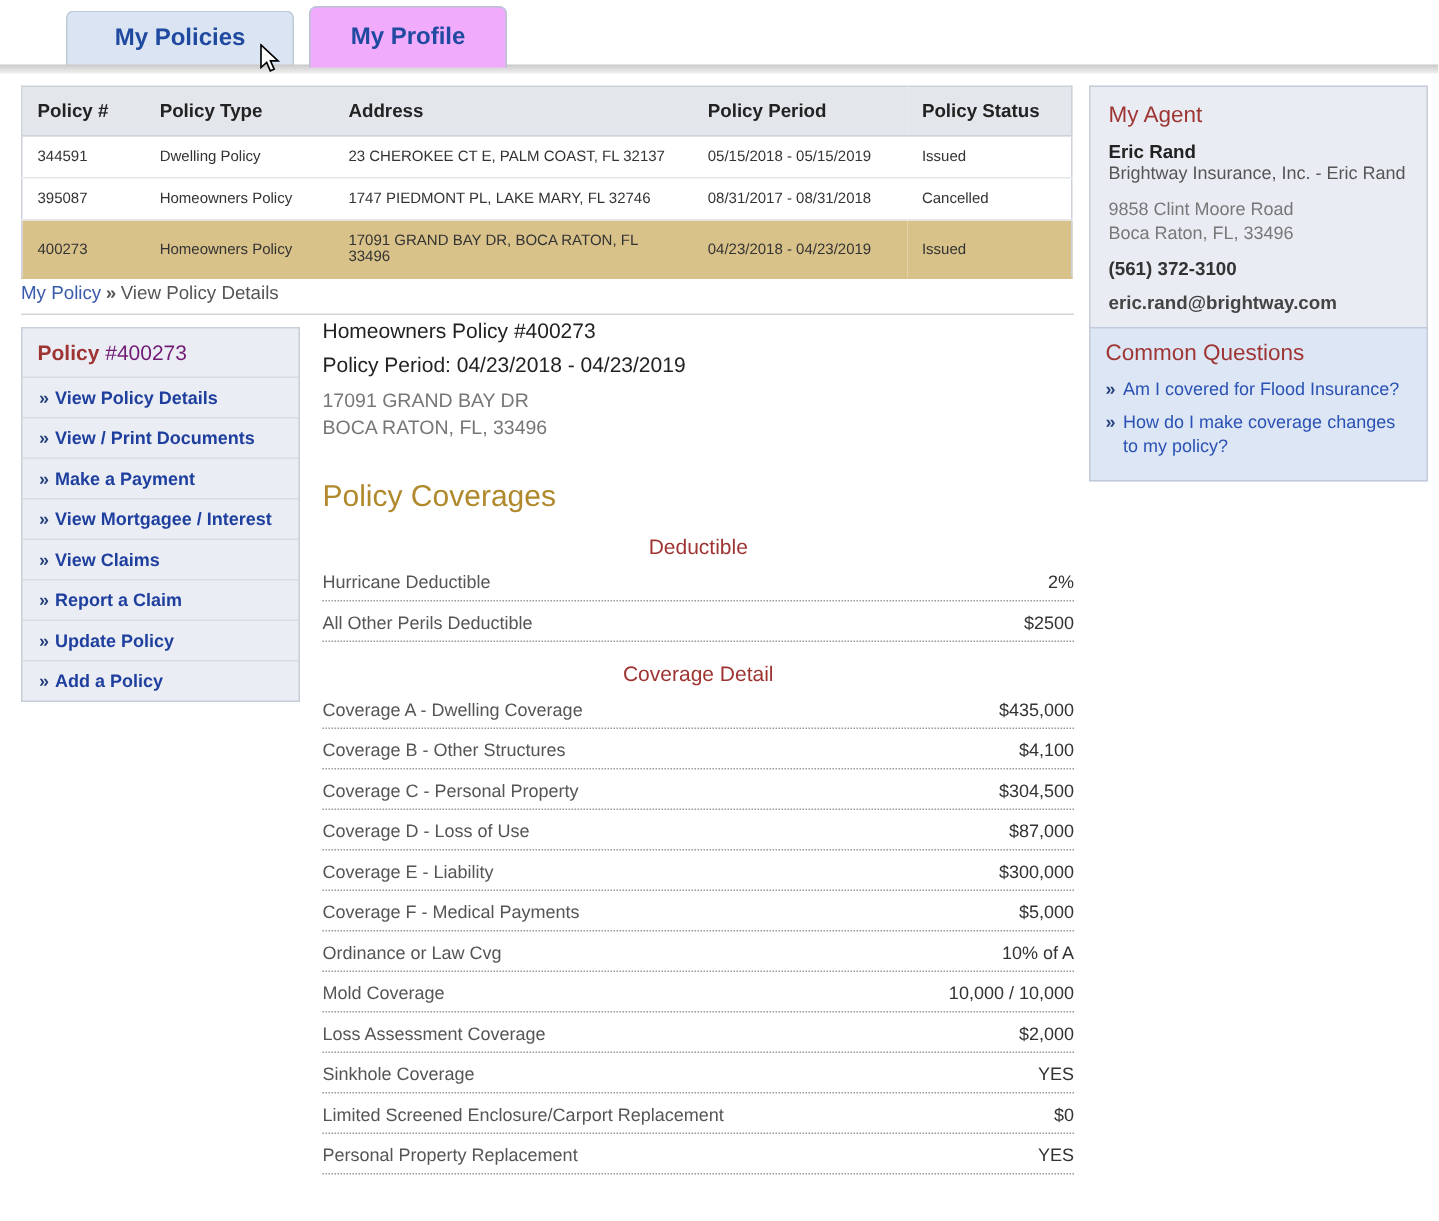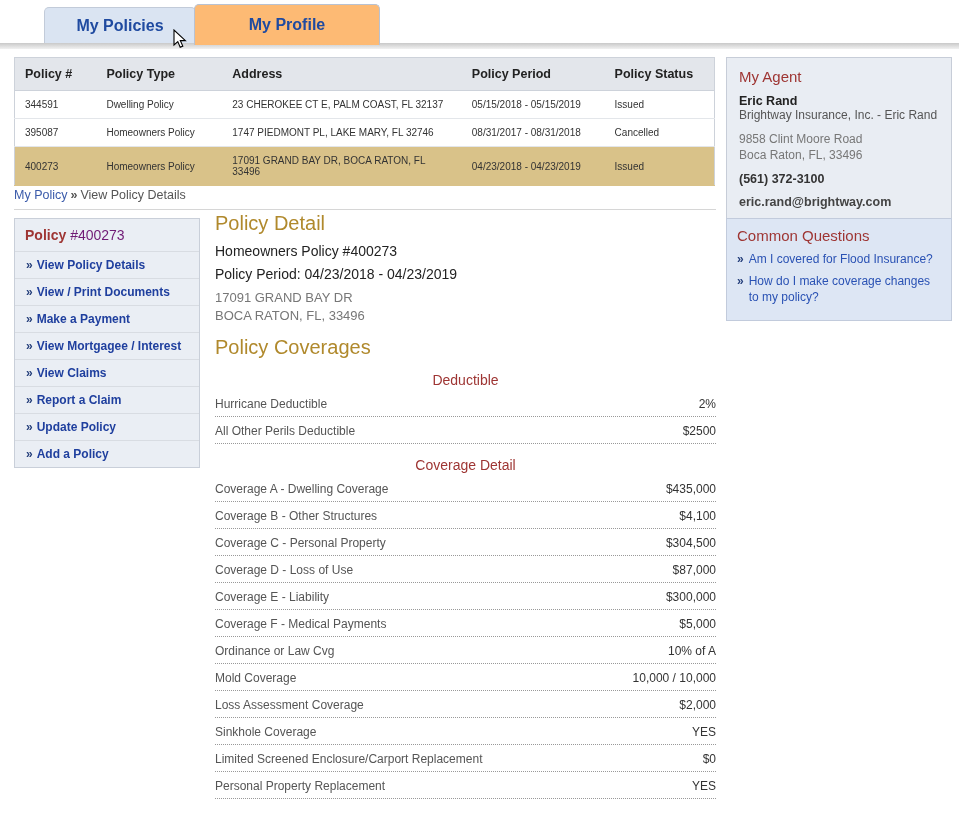--- a/index.html
+++ b/index.html
@@ -4,21 +4,21 @@
 <style>
   * { margin:0; padding:0; box-sizing:border-box; }
   html,body { width:959px; height:814px; background:#fff; font-family:"Liberation Sans", sans-serif; overflow:hidden; }
   .page { position:relative; width:959px; height:814px; }
 
   
   .tab { position:absolute; display:flex; align-items:center; justify-content:center;
          font-weight:bold; font-size:16px; color:#1F4AA0; border:1px solid #c2cbd9;
          border-bottom:none; border-radius:5px 5px 0 0; cursor:pointer;margin-left:30px; }
   .tab-policies { left:14px; top:7px; width:152px; height:37px; background:#dae4f2; z-index:1; }
-  .tab-profile  { left:164px; top:4px; width:186px; height:41px; background:#fdba74; z-index:3; border-color:#b8c2d2; }
+  .tab-profile  { left:176px; top:4px; width:132px; height:41px; background:#f0abfc; z-index:3; border-color:#b8c2d2; }
   .tab-divider { position:absolute; top:43px; left:0; width:959px; height:6px;
                  background:linear-gradient(#c9c9c9,#f1f1f1); z-index:2; }
   .cursor { position:absolute; left:172px; top:29px; z-index:4; }
 
   
   .policy-table { position:absolute; left:14px; top:57px; width:701px; border-collapse:collapse;
                   border:1px solid #cdd2da; background:#fff; }
   .policy-table th { background:#e3e6eb; text-align:left; font-weight:bold; padding:9px 10px;
                      font-size:12.5px; color:#222; border-bottom:1px solid #cdd2da; }
   .policy-table td { padding:8px 10px; font-size:10px; color:#333; border-bottom:1px solid #e3e6ea; }
@@ -49,21 +49,21 @@
   .sidebar-num { color:#701a75; }
   .sidebar-item { padding:6px 10px 6px 11px; border-top:1px solid #d8dce2; font-size:12px;
                   font-weight:bold; color:#1F3F9E; cursor:pointer; }
   .chev { color:#26407C; font-weight:bold; margin-right:4px; }
 
   
   .main { position:absolute; left:215px; top:212px; width:501px; }
   .section-heading { font-size:20px; font-weight:normal; color:#B0892C; margin-bottom:8px; }
   .detail-line { font-size:14px; color:#222; margin-bottom:7px; }
   .detail-addr { font-size:13px; color:#777; line-height:1.4; }
-  .coverages-heading { margin-top:11px; }
+  .coverages-heading { margin-top:26px; }
   .sub-heading { font-size:14px; font-weight:normal; color:#9E3533; margin:13px 0 2px;text-align:center; }
   .cov-row { display:flex; justify-content:space-between; align-items:flex-end;
              padding:7px 0 5px; border-bottom:1px dotted #999; font-size:12px; color:#555; }
   .cov-value { color:#333; white-space:nowrap; margin-left:10px; }
 
   
   .questions { position:absolute; left:726px; top:218px; width:226px; background:#dde6f4;
                border:1px solid #c2cbdc; padding:8px 10px 12px; }
   .q-title { color:#9E3533; font-size:15px; margin-bottom:7px; }
   .q-item { font-size:12px; color:#2A52B4; margin:6px 0 2px; display:flex; line-height:1.35; cursor:pointer; }
@@ -139,21 +139,20 @@
     <div class="sidebar-item"><span class="chev">»</span><span>View / Print Documents</span></div>
     <div class="sidebar-item"><span class="chev">»</span><span>Make a Payment</span></div>
     <div class="sidebar-item"><span class="chev">»</span><span>View Mortgagee / Interest</span></div>
     <div class="sidebar-item"><span class="chev">»</span><span>View Claims</span></div>
     <div class="sidebar-item"><span class="chev">»</span><span>Report a Claim</span></div>
     <div class="sidebar-item"><span class="chev">»</span><span>Update Policy</span></div>
     <div class="sidebar-item"><span class="chev">»</span><span>Add a Policy</span></div>
   </div>
 
   <div class="main">
-    <div class="section-heading">Policy Detail</div>
     <div class="detail-line">Homeowners Policy #400273</div>
     <div class="detail-line">Policy Period: 04/23/2018 - 04/23/2019</div>
     <div class="detail-addr">17091 GRAND BAY DR</div>
     <div class="detail-addr">BOCA RATON, FL, 33496</div>
 
     <div class="section-heading coverages-heading">Policy Coverages</div>
 
     <div class="sub-heading">Deductible</div>
     <div class="cov-row">
         <span>Hurricane Deductible</span>

